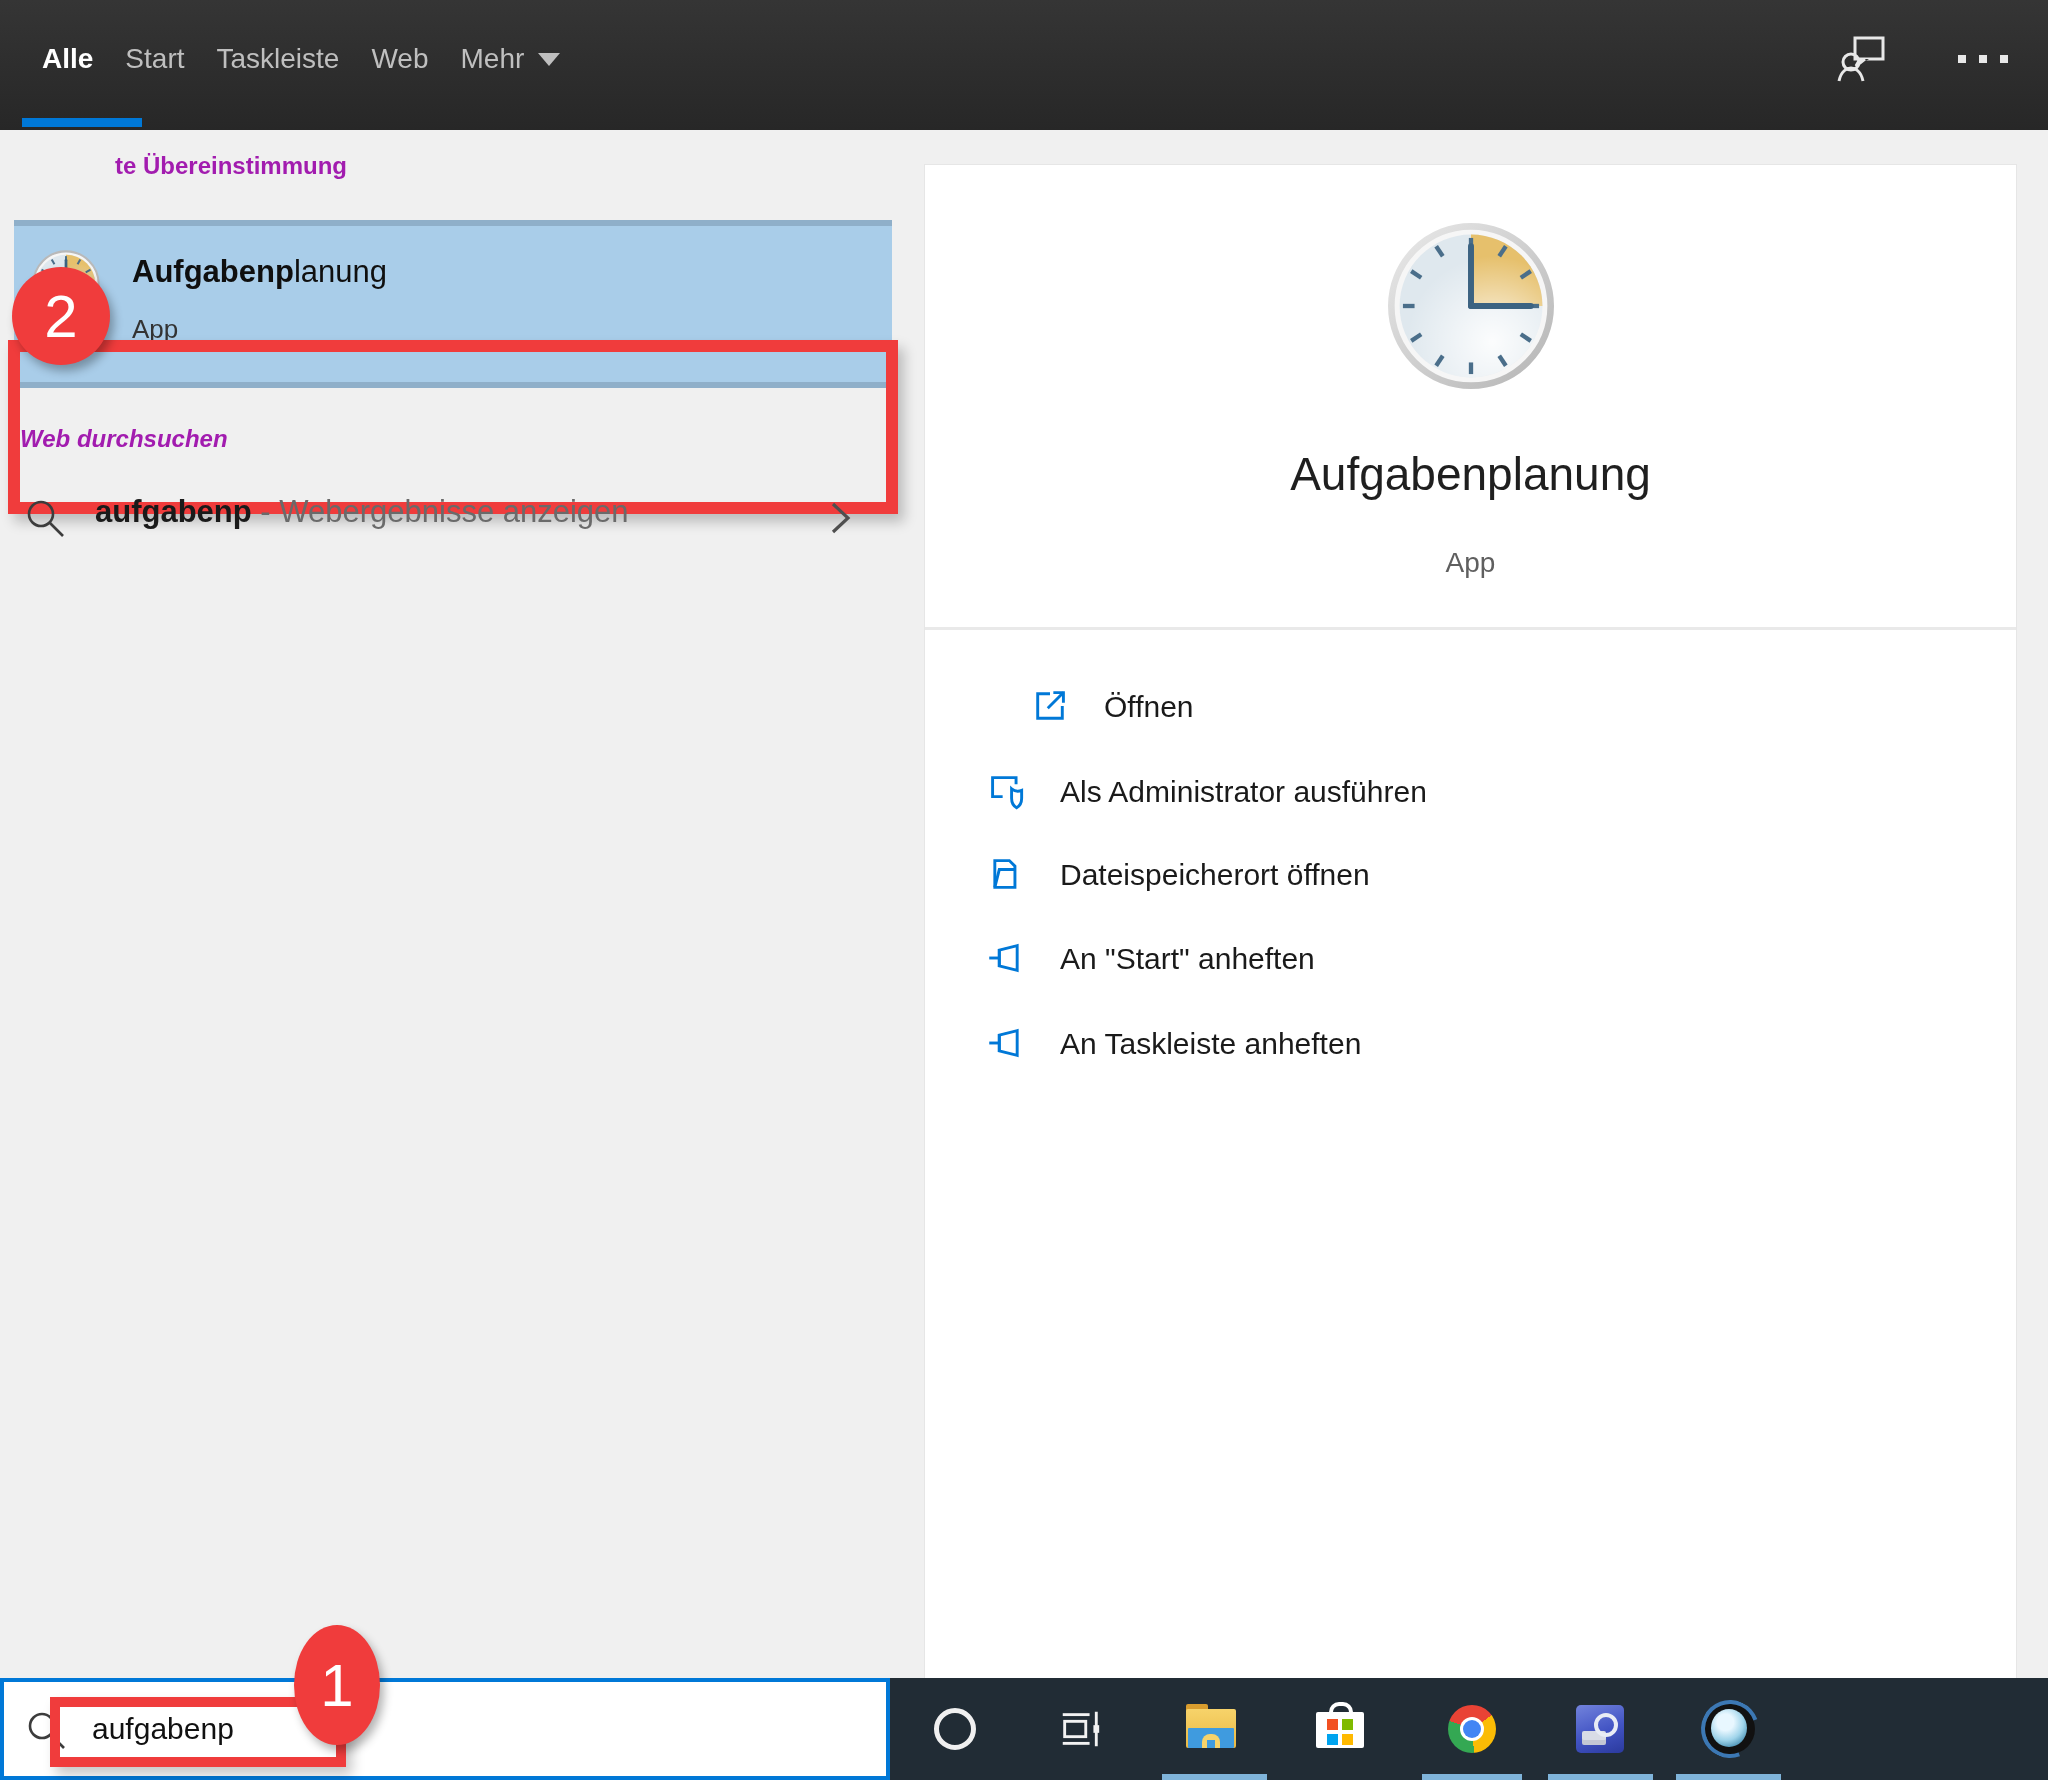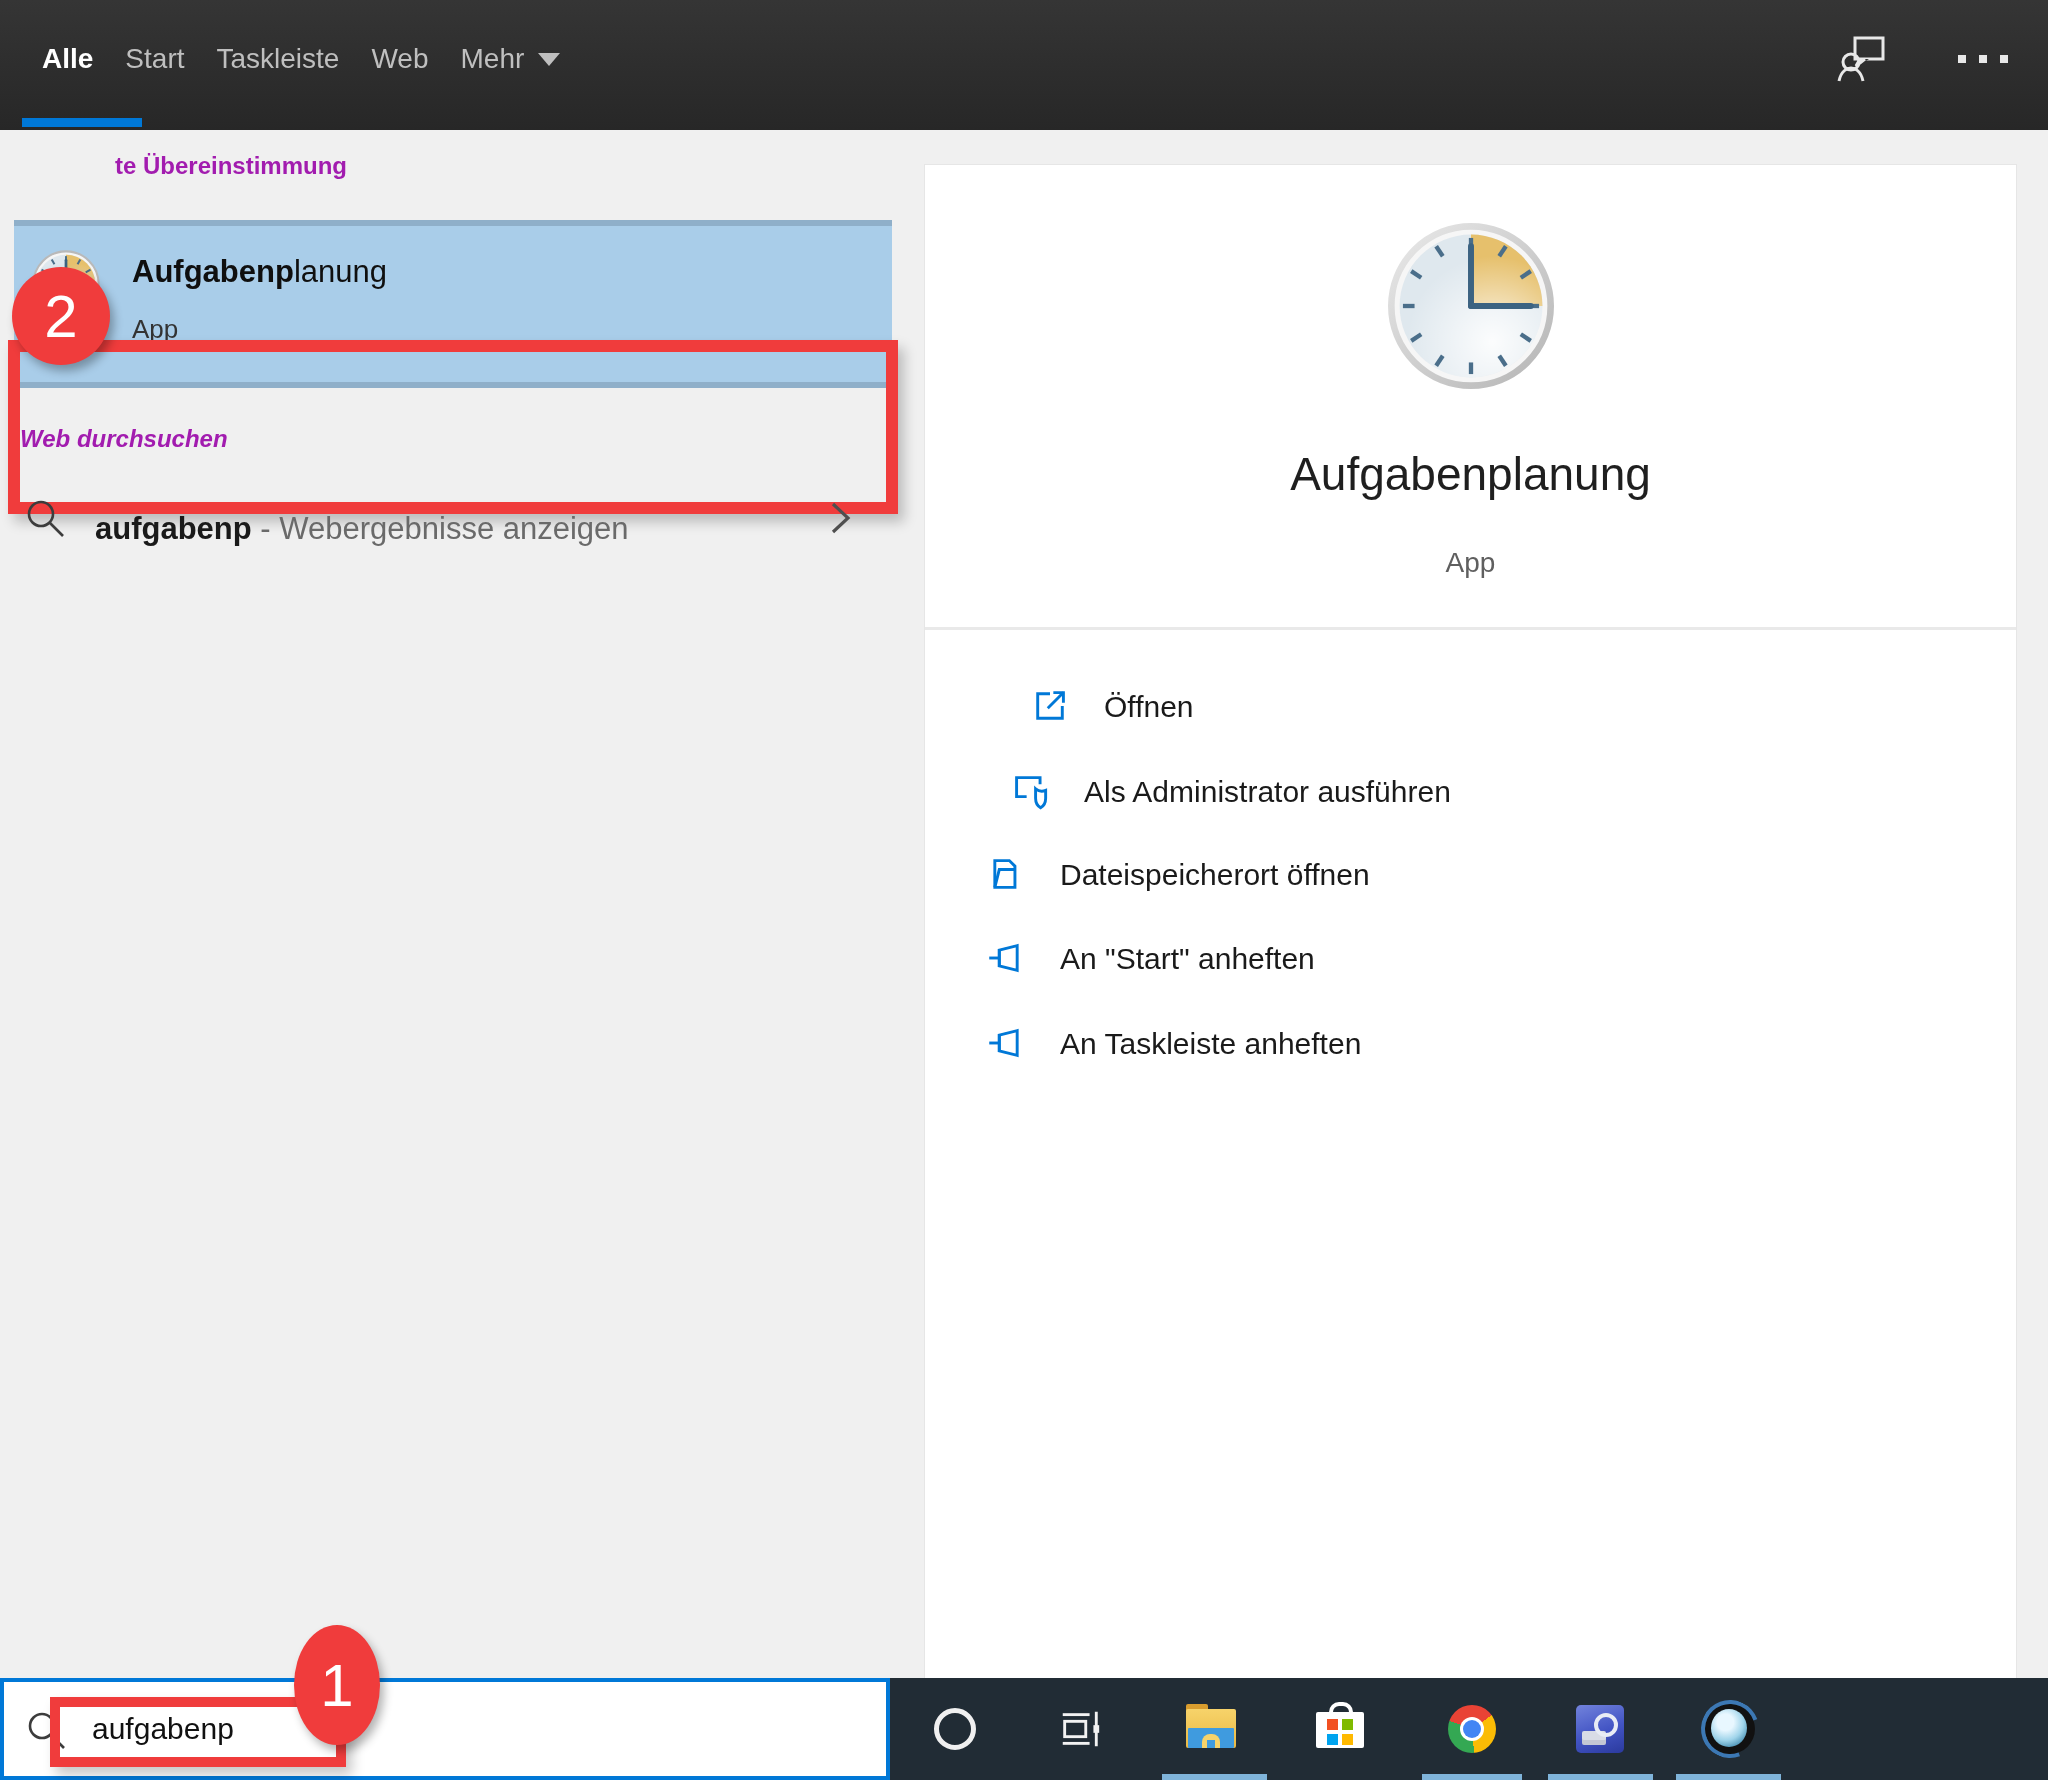--- a/index.html
+++ b/index.html
@@ -26,21 +26,21 @@
 
   .result-row{left:14px;top:90px;width:878px;height:168px;background:#a9cde9;
               border-top:6px solid #8fafc9;border-bottom:6px solid #8fafc9;box-sizing:border-box;cursor:pointer;}
   .result-clock{left:18px;top:24px;width:68px;height:68px;}
   .result-title{left:118px;top:28px;font-size:31px;color:#0f0f0f;}
   .result-title b{font-weight:bold;}
   .result-sub{left:118px;top:88px;font-size:26px;color:#333;}
 
   .suggest-row{left:0;top:358px;width:900px;height:64px;cursor:pointer;}
   .suggest-icon{left:25px;top:10px;}
-  .suggest-text{left:95px;top:23px;font-size:31px;color:#1a1a1a;white-space:nowrap;}
+  .suggest-text{left:95px;top:6px;font-size:31px;color:#1a1a1a;white-space:nowrap;}
   .suggest-text .q{font-weight:bold;}
   .suggest-text .rest{color:#6a6a6a;font-weight:normal;}
   .suggest-chevron{left:820px;top:8px;}
 
   
   .card{left:925px;top:165px;width:1091px;height:1519px;background:#ffffff;box-shadow:0 0 0 1px rgba(0,0,0,0.04);}
   .big-clock{left:463px;top:58px;width:166px;height:166px;}
   .card-title{left:0;top:282px;width:1091px;text-align:center;font-size:46px;font-weight:300;color:#1f1f1f;}
   .card-sub{left:0;top:382px;width:1091px;text-align:center;font-size:28px;color:#5f5f5f;}
   .divider{left:0;top:462px;width:1091px;height:3px;background:#e9e9e9;}
@@ -252,21 +252,21 @@
       <span class="a-icon">
         <svg width="38" height="38" viewBox="0 0 34 34" fill="none" stroke="#0078d7" stroke-width="2.6">
           <path d="M17,6 H6 V28 H28 V17"></path>
           <path d="M15,19 L29,5"></path>
           <path d="M20,5 H29 V14"></path>
         </svg>
       </span>
       <span class="a-label">Öffnen</span>
     </div>
 
-    <div class="action" style="top:605px;margin-left:24px;">
+    <div class="action" style="top:605px;">
       <span class="a-icon">
         <svg width="38" height="38" viewBox="0 0 34 34" fill="none" stroke="#0078d7" stroke-width="2.6">
           <path d="M26,11 V5 H5 V22 H14"></path>
           <path d="M22,15 q4,3.5 9,1.5 v7 q0,6 -4.5,8.5 q-4.5,-2.5 -4.5,-8.5 z"></path>
         </svg>
       </span>
       <span class="a-label">Als Administrator ausführen</span>
     </div>
 
     <div class="action" style="top:688px;">

